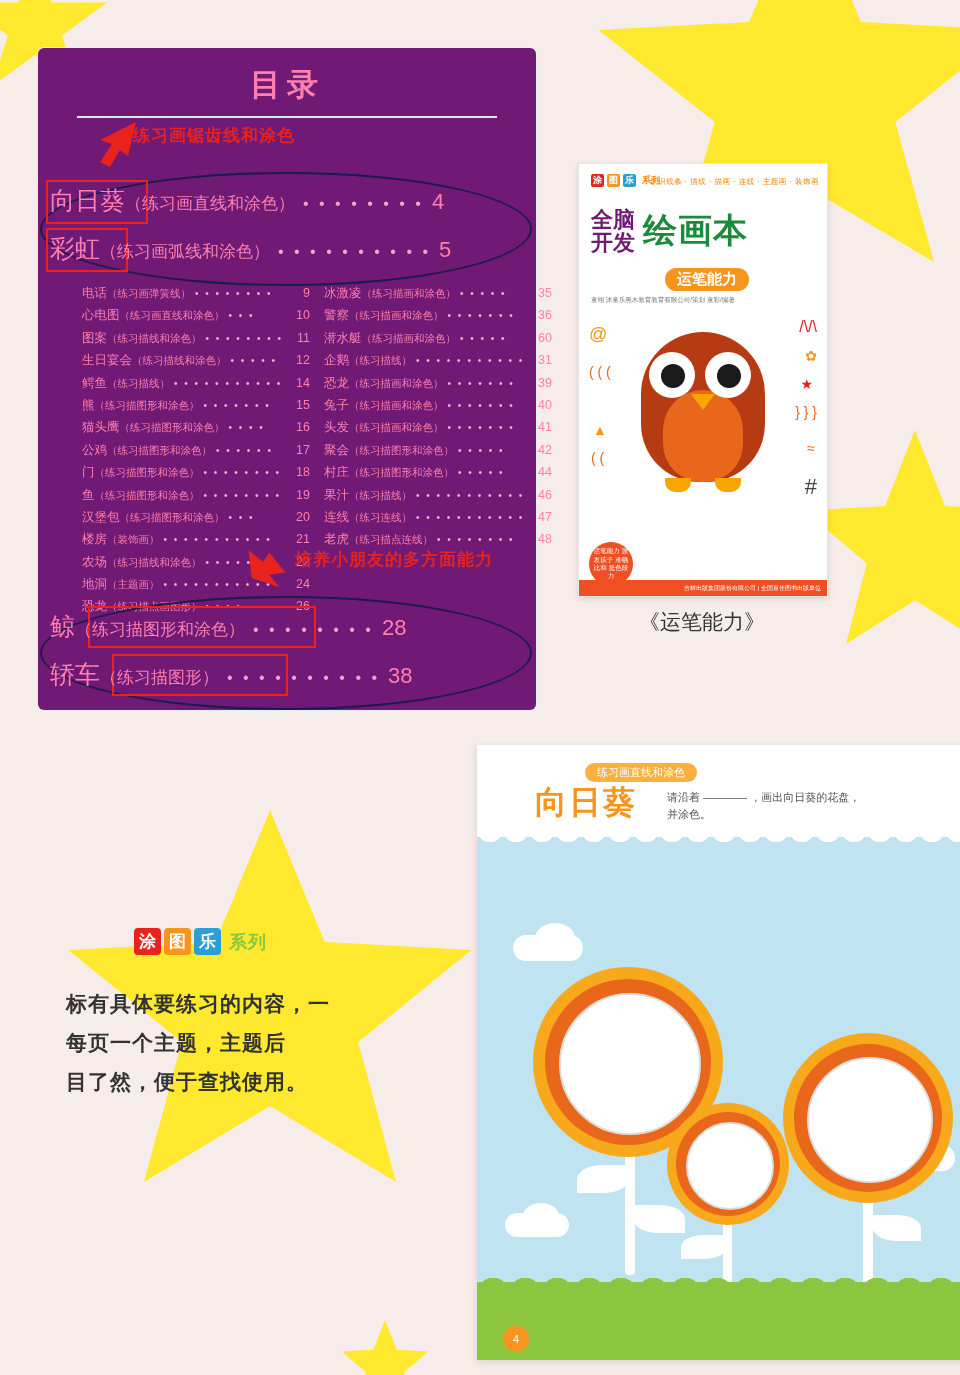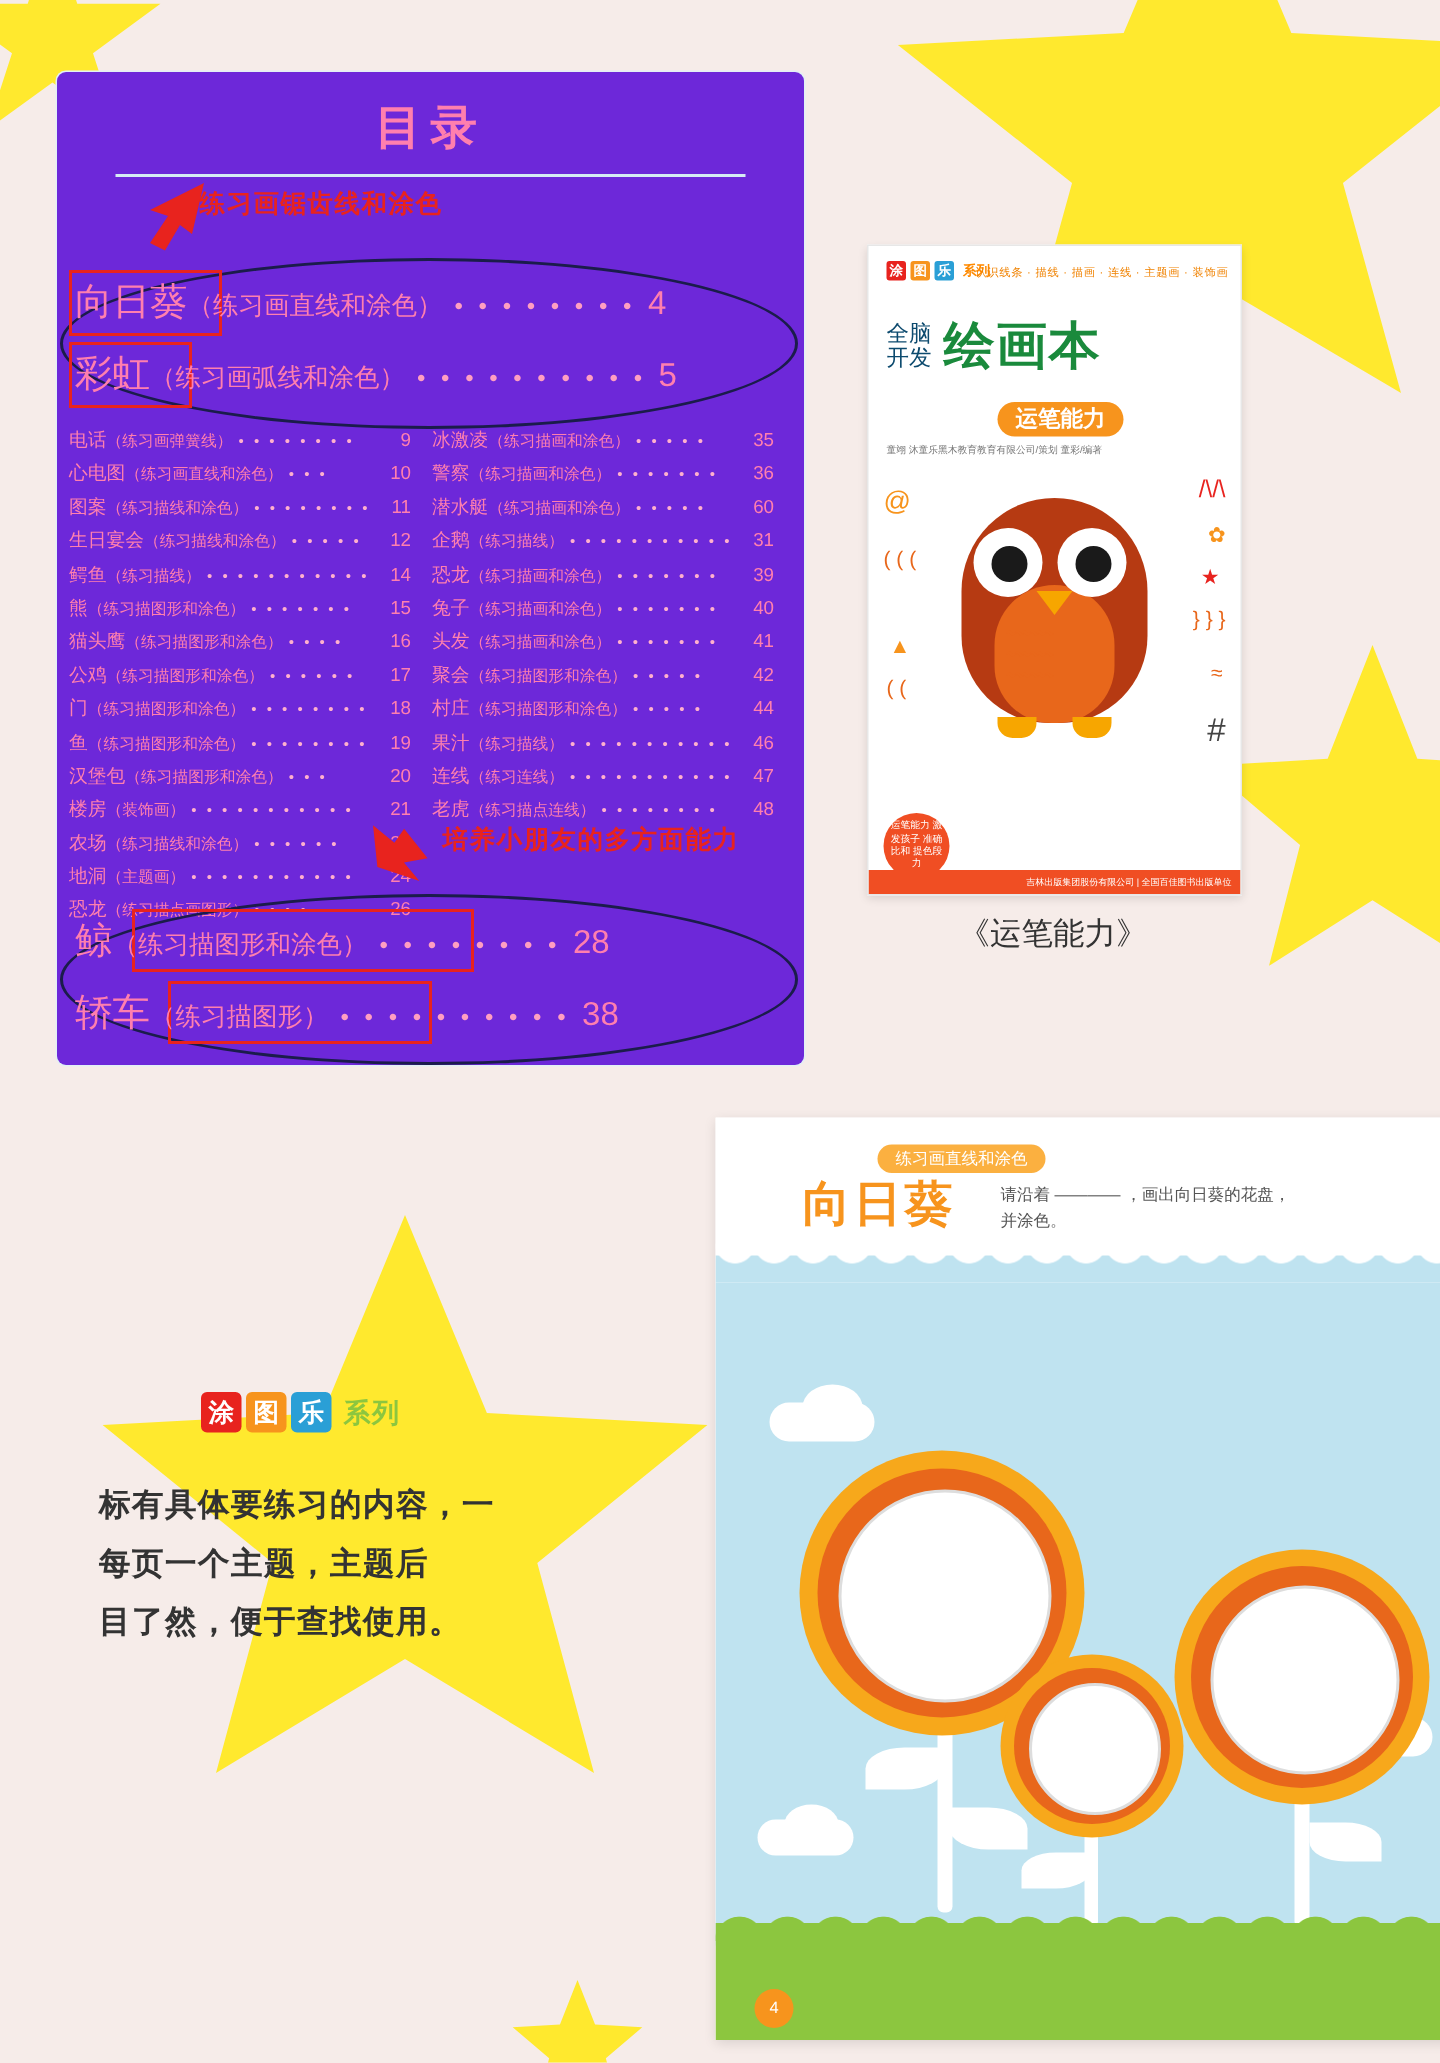--- a/index.html
+++ b/index.html
@@ -37,21 +37,21 @@
   }
   #star-right-bottom{
     width:200px;height:200px;right:-80px;top:1130px;
     background:#ffe92e;
     clip-path:polygon(50% 0%,63% 33%,98% 35%,71% 58%,80% 93%,50% 74%,20% 93%,29% 58%,2% 35%,37% 33%);
   }
 
   
   #toc-panel{
     position:absolute;left:38px;top:48px;width:498px;height:662px;
-    background:#6d28d9;border-radius:6px;
+    background:#701a75;border-radius:6px;
     box-shadow:0 0 0 1px #e3f0f5;
   }
   #toc-title{
     text-align:center;font-size:31px;color:#ff7fae;font-weight:bold;
     letter-spacing:6px;margin-top:16px;
   }
   #toc-title-rule{
     width:420px;height:2px;background:#d6ecf4;margin:10px auto 0 auto;
   }
 
@@ -74,21 +74,21 @@
   .big-entry .dots{color:#ff9ec1;letter-spacing:3px;font-size:16px;margin:0 8px;}
   .big-entry .page{font-size:22px;color:#ff7fae;}
 
   .oval{
     position:absolute;border:2px solid #1b1c4b;border-radius:50%;
   }
   .redbox{position:absolute;border:2px solid #e8231e;}
 
   
   .col{
-    position:absolute;top:285px;width:228px;
+    position:absolute;top:285px;width:228px;margin-left:36px;
   }
   #col-left{left:46px;}
   #col-right{left:288px;}
   .row{
     display:flex;align-items:baseline;font-size:12.5px;color:#ff7fae;
     height:22.4px;white-space:nowrap;
   }
   .row .t{flex:0 0 auto;}
   .row .s{font-size:10.5px;}
   .row .d{flex:1 1 auto;overflow:hidden;color:#ffb0cd;letter-spacing:2px;font-size:10px;text-align:left;padding:0 4px;}
@@ -106,21 +106,21 @@
   }
   .sb{width:13px;height:13px;border-radius:2px;color:#fff;font-size:9px;
       display:flex;align-items:center;justify-content:center;font-weight:bold;}
   .series-tag{font-size:9px;color:#ff8a00;margin-left:3px;font-weight:bold;}
   #cover-feature-line{
     position:absolute;right:8px;top:13px;font-size:7.5px;color:#f08200;letter-spacing:.5px;
   }
   #cover-title{
     position:absolute;left:12px;top:44px;display:flex;align-items:center;
   }
-  #cover-title .left{font-size:15px;font-weight:normal;color:#0c4a6e;line-height:1.05;}
+  #cover-title .left{font-size:22px;font-weight:bold;color:#701a75;line-height:1.05;}
   #cover-title .right{font-size:34px;font-weight:bold;color:#1a8a3c;margin-left:8px;letter-spacing:1px;}
   #cover-sub{
     position:absolute;left:86px;top:104px;background:#f7941d;color:#fff;
     font-size:15px;font-weight:bold;border-radius:12px;padding:2px 12px;
   }
   #cover-byline{
     position:absolute;left:12px;top:132px;font-size:6.5px;color:#777;
   }
   #cover-art{position:absolute;left:0;top:150px;width:248px;height:242px;}
   #owl-body{

